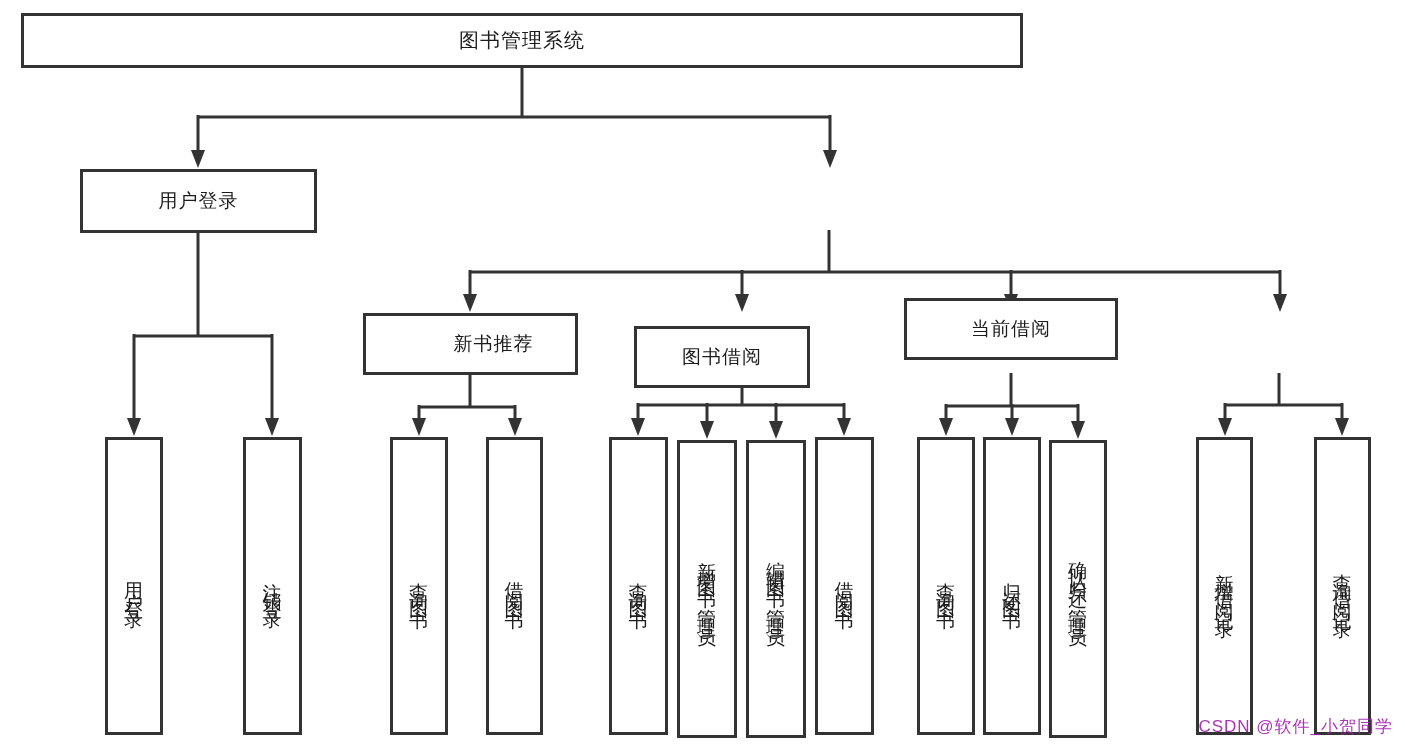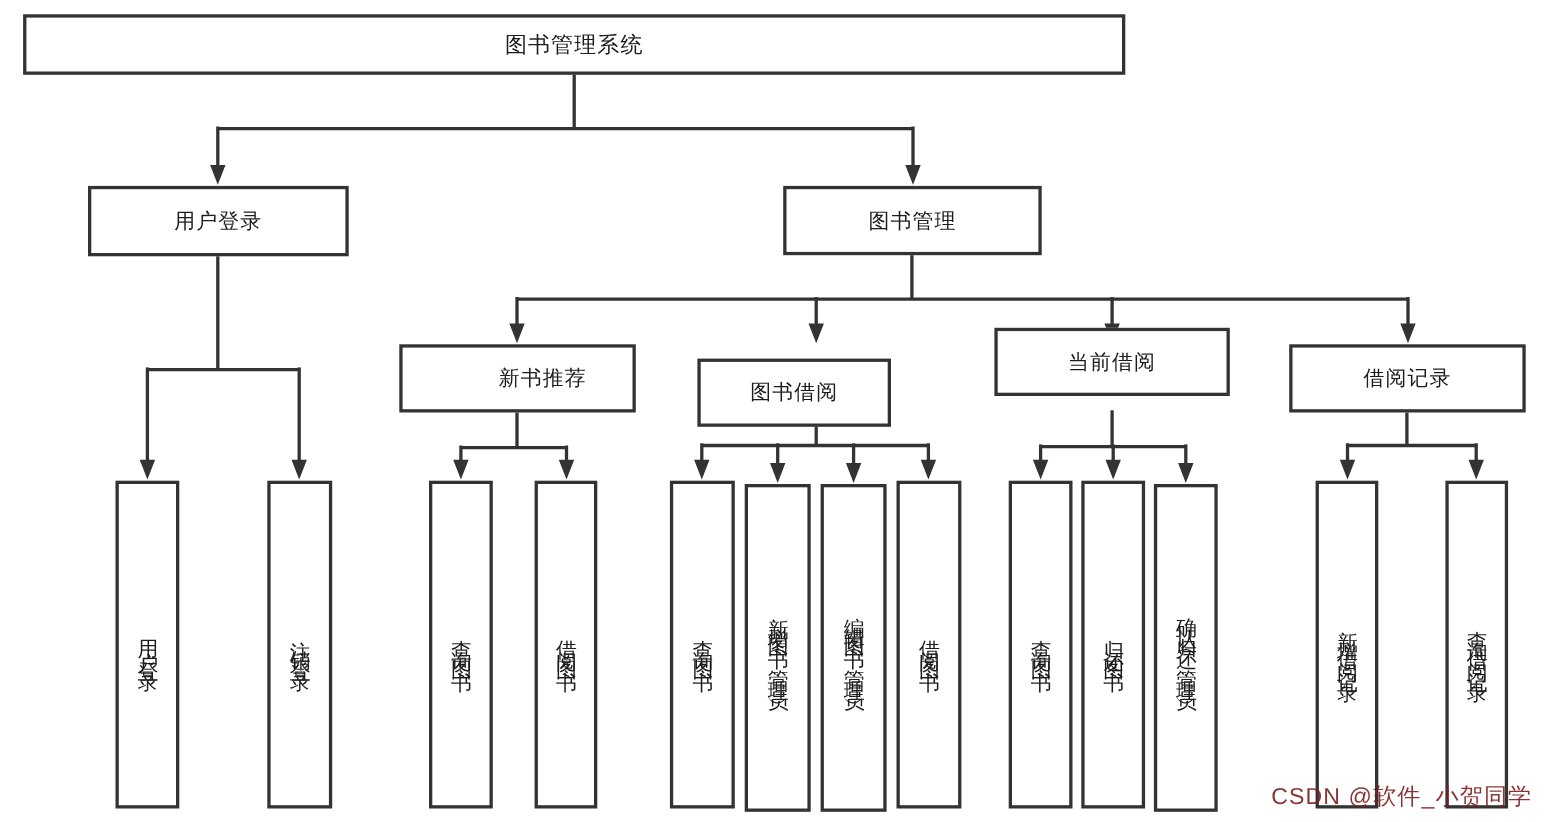--- a/index.html
+++ b/index.html
@@ -46,22 +46,22 @@
     font-size: 19px;
     line-height: 1;
     letter-spacing: 0.5em;
     color: #1c1c1c;
     white-space: nowrap;
   }
   .watermark {
     position: absolute;
     right: 12px;
     bottom: 9px;
-    font-size: 21px;
-    color: #7f1d1d;
+    font-size: 17px;
+    color: #a21caf;
     opacity: 0.9;
     letter-spacing: 1px;
     z-index: 3;
     pointer-events: none;
   }
 </style>
 </head>
 <body>
 
 <div id="canvas">
@@ -128,26 +128,24 @@
       <polygon points="1005,418 1019,418 1012,436"></polygon>
       <polygon points="1071,421 1085,421 1078,439"></polygon>
       <polygon points="1218,418 1232,418 1225,436"></polygon>
       <polygon points="1335,418 1349,418 1342,436"></polygon>
     </g>
   </svg>
 
   <div class="hnode root" style="left:21px; top:13px; width:1002px; height:55px;">图书管理系统</div>
 
   <div class="hnode" style="left:80px; top:169px; width:237px; height:64px;">用户登录</div>
-  <div class="hnode" style="left:712px; top:169px; width:235px; height:63px;">图书管理</div>
 
   <div class="hnode" style="left:363px; top:313px; width:215px; height:62px;padding-left:46px;">新书推荐</div>
   <div class="hnode" style="left:634px; top:326px; width:176px; height:62px;">图书借阅</div>
   <div class="hnode" style="left:904px; top:298px; width:214px; height:62px;">当前借阅</div>
-  <div class="hnode" style="left:1172px; top:313px; width:215px; height:62px;">借阅记录</div>
 
   <div class="leaf" style="left:105px; top:437px; width:58px; height:298px;">
     <span class="vtext">用户登录</span>
   </div>
   <div class="leaf" style="left:243px; top:437px; width:59px; height:298px;">
     <span class="vtext">注销登录</span>
   </div>
 
   <div class="leaf" style="left:390px; top:437px; width:58px; height:298px;">
     <span class="vtext">查询图书</span>

